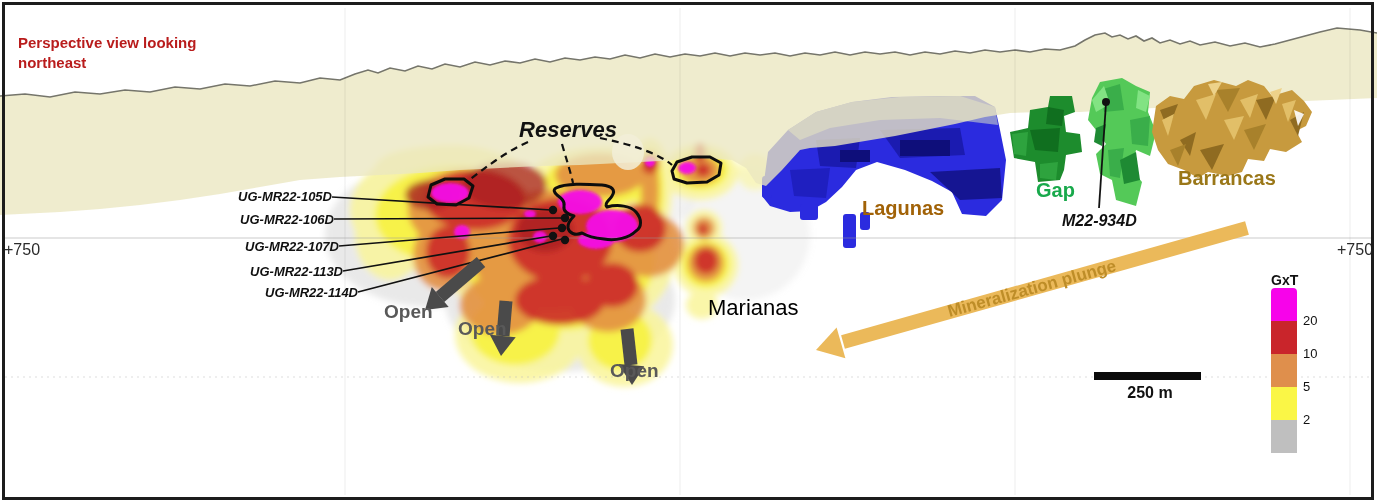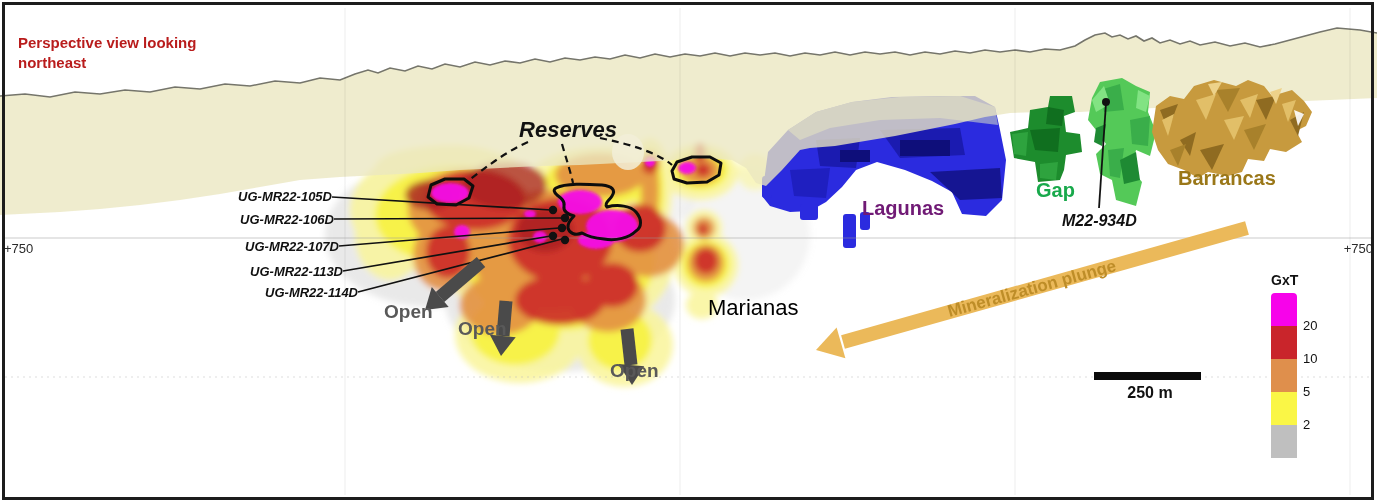--- a/index.html
+++ b/index.html
@@ -9,39 +9,39 @@
   #scene{position:absolute;left:0;top:0;z-index:1;}
   .lbl{position:absolute;z-index:5;white-space:nowrap;color:#111;}
   .title{left:18px;top:33px;width:215px;font-size:15px;font-weight:bold;line-height:1.3;color:#b91c1c;white-space:normal;}
   .reserves{left:518px;top:117px;width:100px;text-align:center;font-style:italic;font-size:22px;font-weight:600;}
   .drill{font-style:italic;font-weight:bold;font-size:13px;text-align:right;}
   .d105{left:220px;top:189px;width:112px;}
   .d106{left:222px;top:212px;width:112px;}
   .d107{left:227px;top:239px;width:112px;}
   .d113{left:233px;top:264px;width:110px;}
   .d114{left:248px;top:285px;width:110px;}
-  .elev{font-size:13px;color:#2b2b2b;}
+  .elev{font-size:16px;color:#2b2b2b;}
   .elevL{left:4px;top:241px;}
   .elevR{left:1337px;top:241px;width:36px;text-align:right;}
   .open{font-weight:bold;font-size:19px;color:#595959;}
   .open1{left:384px;top:301px;}
   .open2{left:458px;top:318px;}
   .open3{left:610px;top:360px;}
   .marianas{left:708px;top:295px;font-weight:normal;font-size:22px;color:#000;}
-  .lagunas{left:862px;top:197px;font-weight:bold;font-size:20px;color:#701a75;}
+  .lagunas{left:862px;top:197px;font-weight:bold;font-size:20px;color:#a16207;}
   .gap{left:1036px;top:179px;font-weight:bold;font-size:20px;color:#18a94b;}
   .m934{left:1062px;top:212px;font-style:italic;font-weight:bold;font-size:16px;}
   .barrancas{left:1178px;top:167px;font-weight:bold;font-size:20px;color:#9a7718;}
   .plunge{left:920px;top:279px;width:224px;text-align:center;font-weight:bold;font-size:17px;
           color:#be8d28;transform:rotate(-15.5deg);}
   .scaletxt{left:1110px;top:384px;width:80px;text-align:center;font-weight:bold;font-size:16px;}
   
   #legend{position:absolute;left:1255px;top:272px;width:80px;z-index:5;}
   #legend .gxt{font-weight:bold;font-size:14px;color:#111;margin-left:16px;}
-  #legend .bar{position:relative;margin-top:5px;margin-left:16px;width:50px;}
+  #legend .bar{position:relative;margin-left:16px;width:50px;}
   #legend .sw{width:26px;height:33px;}
   #legend .sw:first-child{border-radius:4px 4px 0 0;}
   #legend .sw:last-child{border-radius:0 0 4px 4px;}
   #legend .tick{position:absolute;left:32px;font-size:13px;color:#111;}
   .t20{top:25px;} .t10{top:58px;} .t5{top:91px;} .t2{top:124px;}
 </style>
 </head>
 <body>
 
 <div id="stage">

